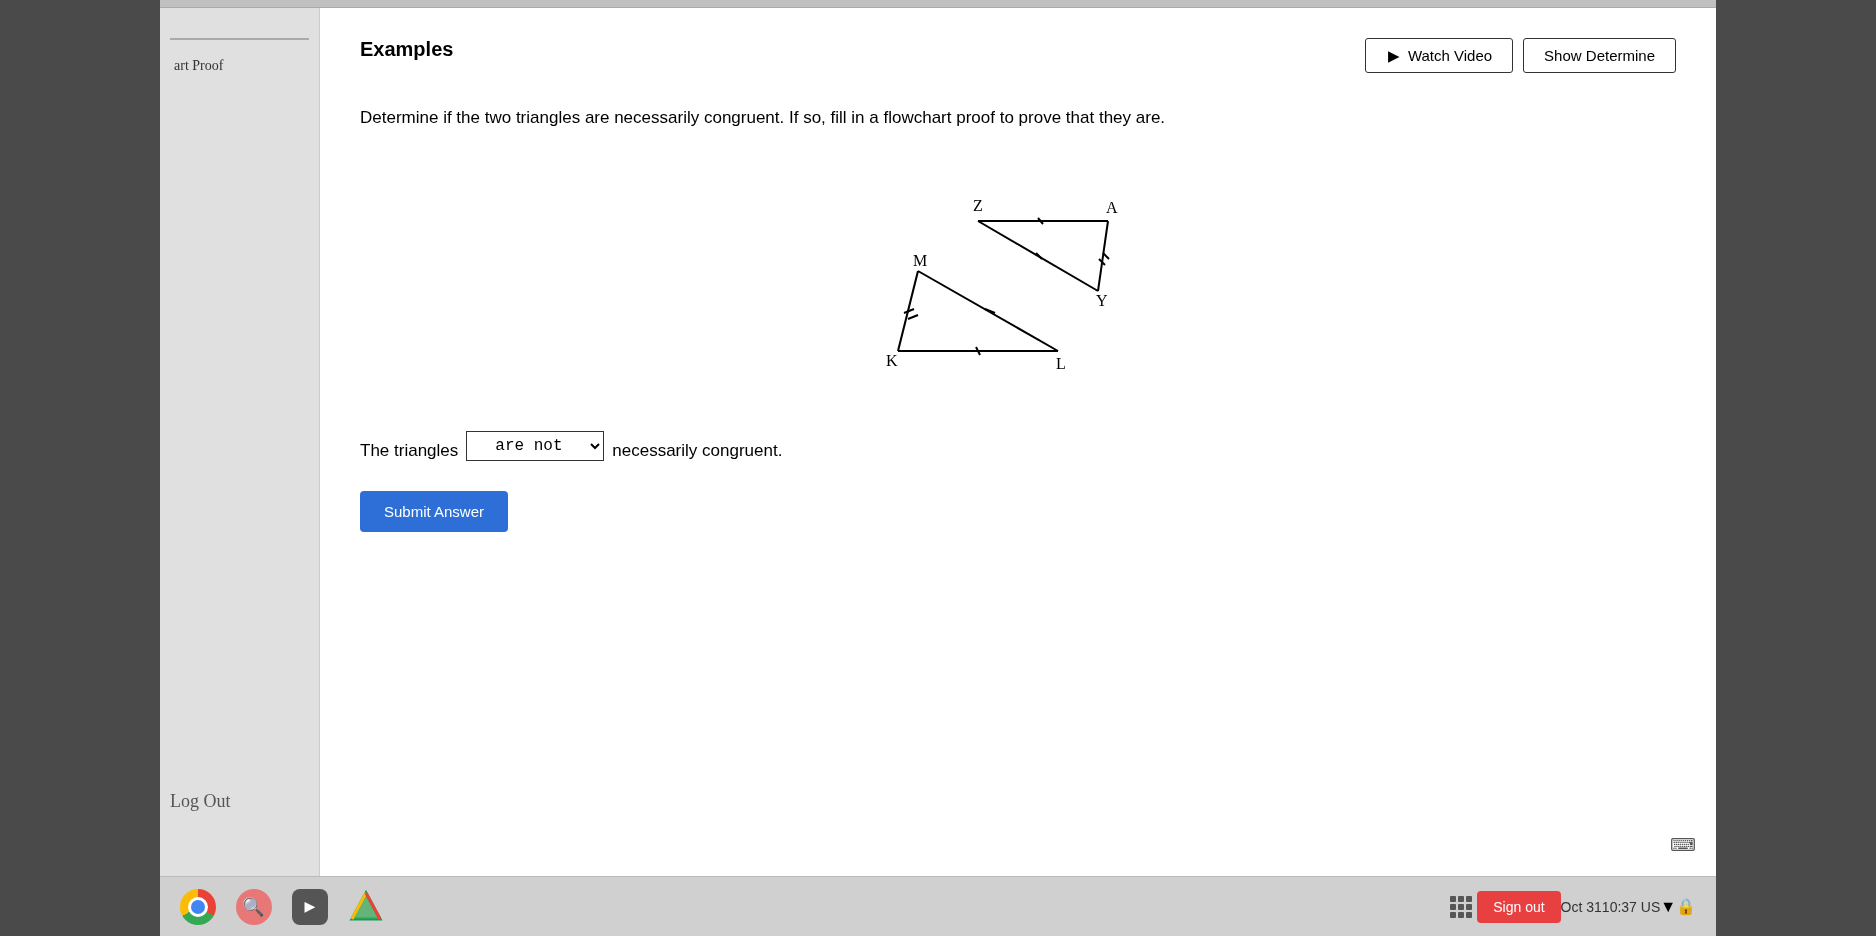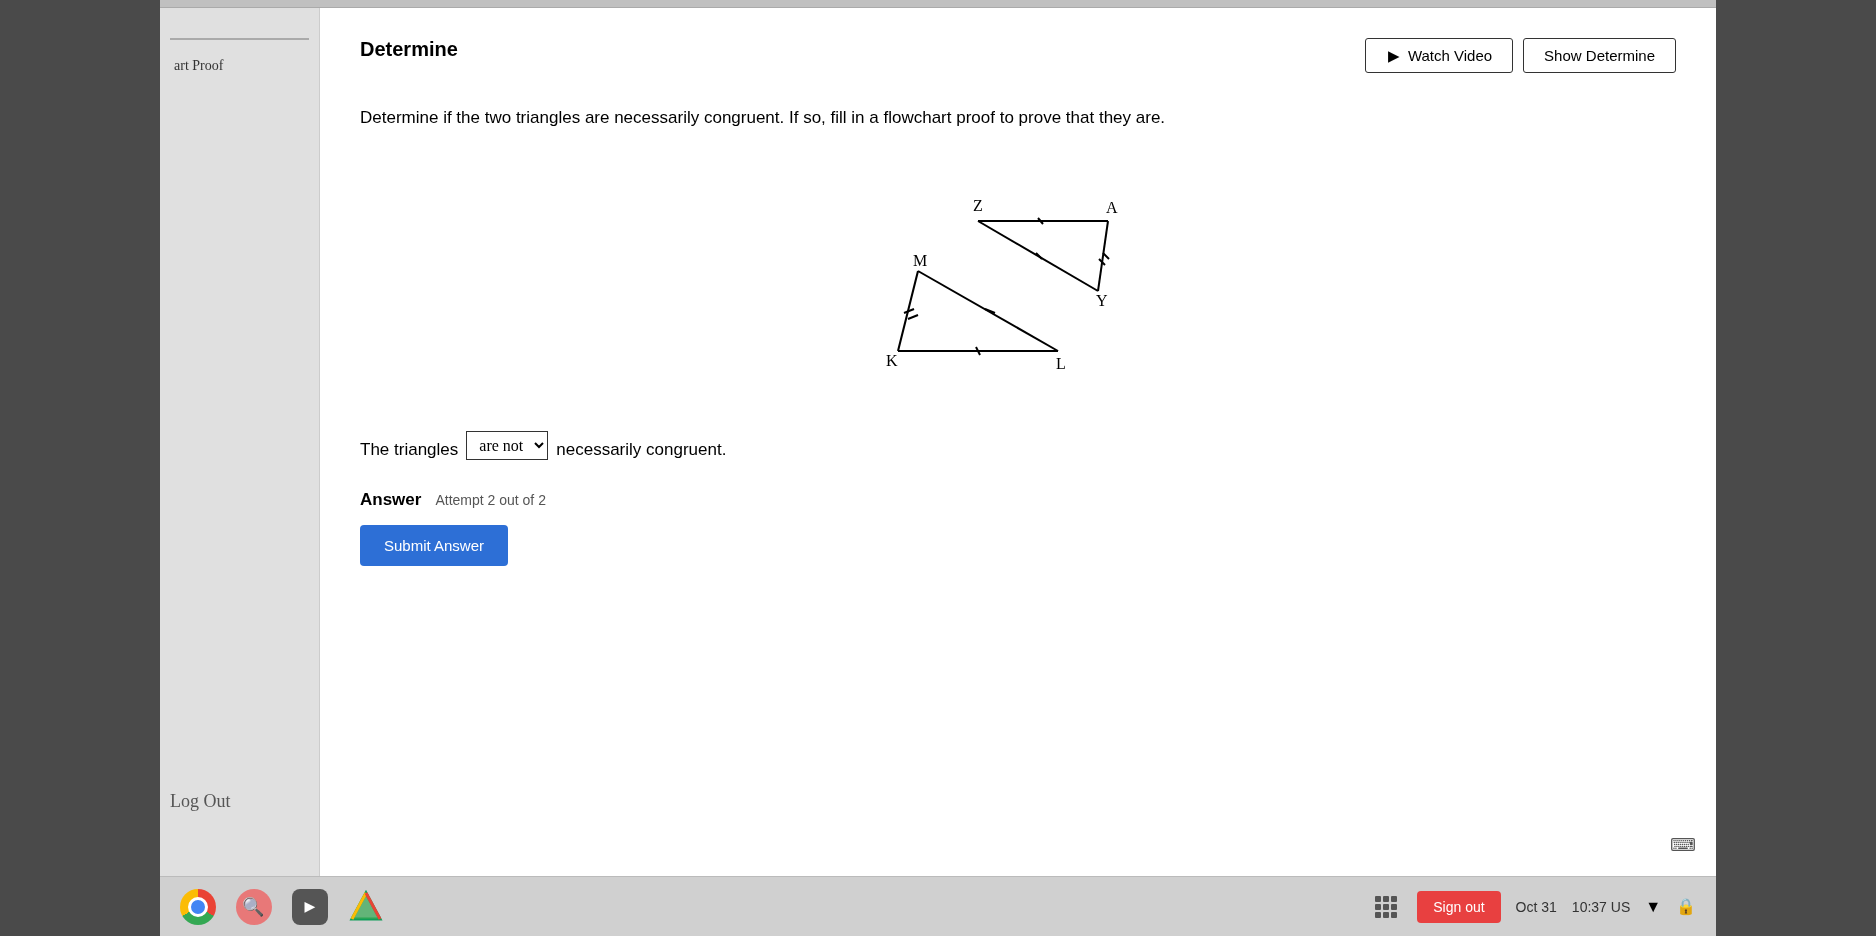--- a/index.html
+++ b/index.html
@@ -137,25 +137,25 @@
       font-size: 17px;
       margin-bottom: 30px;
       display: flex;
       align-items: flex-end;
       gap: 8px;
       font-family: Arial, sans-serif;
     }
 
     .dropdown-select {
       border: 1px solid #333;
-      padding: 4px 8px;
+      padding: 4px 24px;
       font-size: 16px;
       background: white;
       cursor: pointer;
-      font-family: Liberation Serif, serif;
+      font-family: Liberation Mono, monospace;
     }
 
     .answer-label-section {
       margin-bottom: 15px;
     }
 
     .answer-bold {
       font-weight: bold;
       font-family: Arial, sans-serif;
       font-size: 17px;
@@ -200,21 +200,20 @@
 
     .taskbar-left {
       display: flex;
       align-items: center;
       gap: 20px;
     }
 
     .taskbar-right {
       display: flex;
       align-items: center;
-      gap: 15px;
     }
 
     .sign-out-btn {
       background: #e84040;
       color: white;
       border: none;
       padding: 8px 16px;
       font-size: 14px;
       border-radius: 4px;
       cursor: pointer;
@@ -332,21 +331,21 @@
   <div class="top-bar"></div>
   <div class="content-area">
     <div class="sidebar">
       <div class="left-panel-line"></div>
       <div class="sidebar-item-label">art Proof</div>
       <div class="sidebar-log-out">Log Out</div>
     </div>
 
     <div class="main-content">
       <div class="question-header">
-        <div class="question-title">Determine</div>
+        <div class="question-title">Examples</div>
         <div class="header-buttons">
           <button class="watch-video-btn">
             <span class="play-icon">▶</span>
             <span>Watch Video</span>
           </button>
           <button class="show-examples-btn">Show Determine</button>
         </div>
       </div>
 
       <div class="question-text">Determine if the two triangles are necessarily congruent. If so, fill in a flowchart proof to prove that they are.</div>
@@ -388,24 +387,20 @@
 
       <div class="answer-section">
         <span>The triangles</span>
         <select class="dropdown-select">
           <option value="are not" selected="">are not</option>
           <option value="are">are</option>
         </select>
         <span>necessarily congruent.</span>
       </div>
 
-      <div class="answer-label-section">
-        <span class="answer-bold">Answer</span>
-        <span class="attempt-text">Attempt 2 out of 2</span>
-      </div>
 
       <button class="submit-btn">Submit Answer</button>
 
       <div class="keyboard-icon-corner">⌨</div>
     </div>
   </div>
 
   <div class="taskbar">
     <div class="taskbar-left">
       <div class="chrome-icon"></div>

